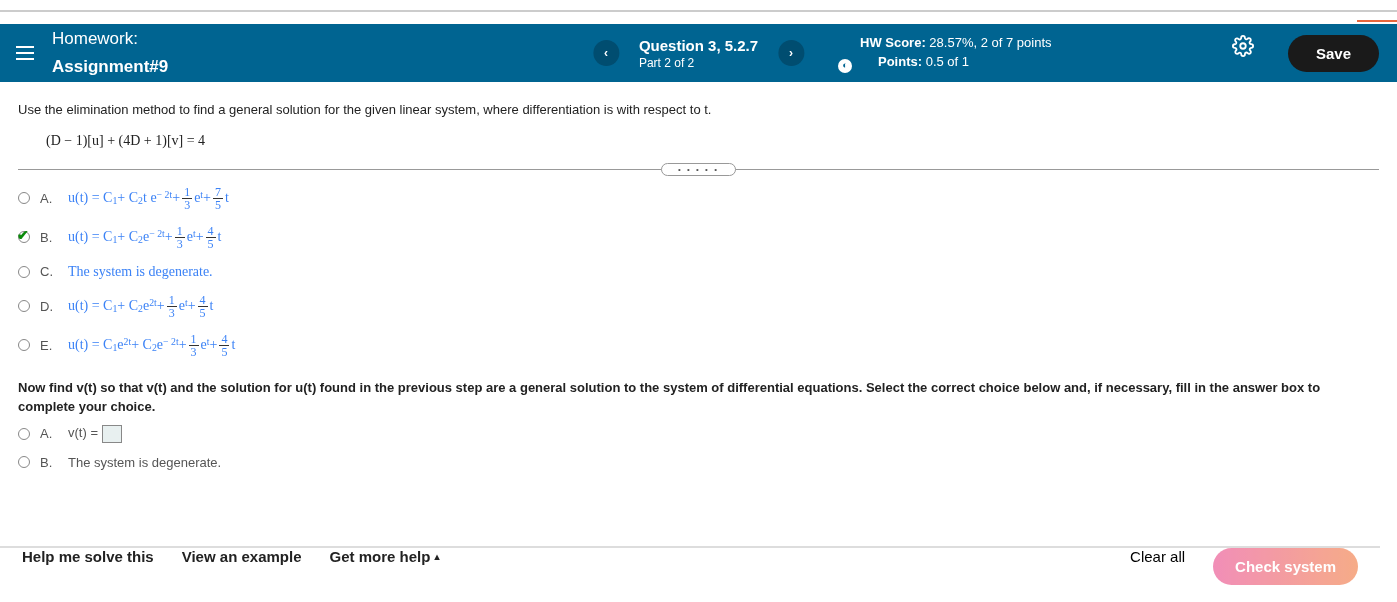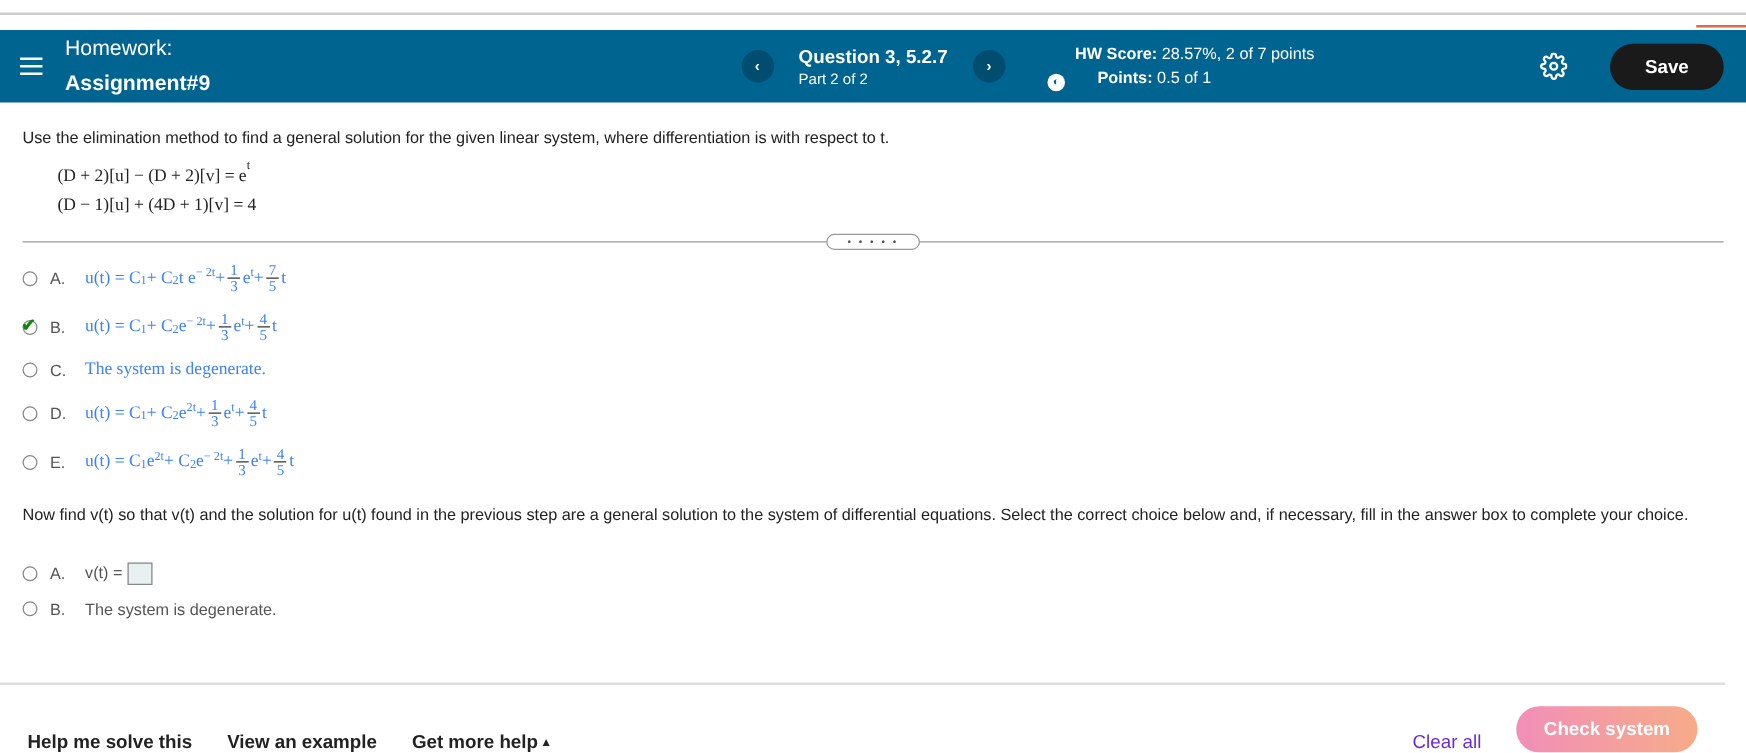--- a/index.html
+++ b/index.html
@@ -18,21 +18,21 @@
   .center-block { position: absolute; left: 50%; transform: translateX(-50%); display: flex; align-items: center; gap: 20px; }
   .nav-btn { width: 26px; height: 26px; border-radius: 50%; background: #004d70; border: none; color: #fff; display: flex; align-items: center; justify-content: center; cursor: pointer; font-size: 12px; font-weight: bold; }
   .q-info { text-align: left; }
   .q-title { font-size: 15px; font-weight: 700; }
   .q-part { font-size: 12px; margin-top: 2px; }
   
   .score-block { position: absolute; left: 838px; font-size: 13px; line-height: 1.5; }
   .score-block strong { font-weight: 700; margin-left: 22px; }
   .prog-icon { display: inline-flex; width: 14px; height: 14px; border-radius: 50%; background: #fff; margin-right: 4px; align-items: center; justify-content: center; font-size: 9px; color: #006491; font-weight: bold; vertical-align: -2px; }
   
-  .right-block { margin-left: auto; display: flex; align-items: center; gap: 34px; }
+  .right-block { margin-left: auto; display: flex; align-items: flex-start; gap: 34px; }
   .gear { width: 22px; height: 22px; cursor: pointer; color: #fff; }
   .save-btn { background: #1a1a1a; color: #fff; border: none; border-radius: 20px; padding: 10px 28px; font-size: 15px; font-weight: 700; cursor: pointer; }
   
   .content-wrap { height: 490px; overflow-y: scroll; position: relative; }
   .content-wrap::-webkit-scrollbar { width: 18px; }
   .content-wrap::-webkit-scrollbar-track { background: #f0f0f0; }
   .content-wrap::-webkit-scrollbar-thumb { background: #c0c0c0; border: 3px solid #f0f0f0; border-radius: 2px; }
   .content-wrap::-webkit-scrollbar-button { height: 16px; background: #f0f0f0; }
   
   .content { padding: 20px 18px 18px 18px; font-size: 13px; color: #222; }
@@ -48,31 +48,31 @@
   .choice .radio.checked::after { content: "✔"; color: #0a8a0a; position: absolute; left: -2px; top: -5px; font-size: 14px; font-weight: bold; }
   .choice .letter { font-weight: 400; width: 18px; }
   .choice .math { font-family: 'Times New Roman', serif; font-size: 14px; color: #3b82f6; display: flex; align-items: center; }
   
   .frac { display: inline-flex; flex-direction: column; align-items: center; vertical-align: middle; font-size: 12px; line-height: 1; margin: 0 2px; }
   .frac .num { border-bottom: 1px solid #333; padding: 0 2px; }
   .frac .den { padding: 0 2px; }
   sup { font-size: 0.7em; position: relative; top: -0.4em; }
   sub { font-size: 0.7em; position: relative; bottom: -0.2em; }
   
-  .v-prompt { margin: 20px 0 28px 0; line-height: 1.5; }
+  .v-prompt { margin: 20px 0 8px 0; line-height: 1.5; font-weight: bold; }
   
   .v-choice { display: flex; align-items: center; gap: 10px; margin-bottom: 12px; color: #555; }
   .v-choice .radio { width: 12px; height: 12px; border: 1px solid #888; border-radius: 50%; cursor: pointer; }
   .v-choice .letter { width: 18px; }
   .answer-box { width: 20px; height: 18px; border: 1px solid #888; background: #e8f0f0; display: inline-block; vertical-align: middle; }
   
-  .footer { position: absolute; bottom: 0; left: 0; right: 17px; height: 56px; border-top: 2px solid #ddd; background: #fff; display: flex; align-items: flex-end; padding: 0 22px; }
+  .footer { position: absolute; bottom: 0; left: 0; right: 17px; height: 56px; border-top: 2px solid #ddd; background: #fff; display: flex; align-items: flex-start; padding: 0 22px; }
   .footer-link { font-size: 15px; font-weight: 700; color: #222; margin-right: 28px; cursor: pointer; display: flex; align-items: center; gap: 4px; }
   .footer-link .caret { font-size: 10px; }
-  .clear-all { margin-left: auto; color: #6d28d9; font-size: 15px; margin-right: 28px; cursor: pointer; }
+  .clear-all { margin-left: auto; color: #000000; font-size: 15px; margin-right: 28px; cursor: pointer; }
   .check-btn { background: linear-gradient(90deg, #ec5f9a, #f38956); color: #fff; border: none; border-radius: 20px; padding: 10px 22px; font-size: 15px; font-weight: 700; cursor: pointer; opacity: 0.7; }
 </style>
 </head>
 <body>
 
 <div class="top-rule"></div>
 <div class="orange-mark"></div>
 
 <div class="header">
   <button class="menu-btn">
@@ -102,21 +102,20 @@
         <path d="M19.4 15a1.7 1.7 0 0 0 .3 1.8l.1.1a2 2 0 1 1-2.8 2.8l-.1-.1a1.7 1.7 0 0 0-1.8-.3 1.7 1.7 0 0 0-1 1.5V21a2 2 0 1 1-4 0v-.1a1.7 1.7 0 0 0-1-1.5 1.7 1.7 0 0 0-1.8.3l-.1.1a2 2 0 1 1-2.8-2.8l.1-.1a1.7 1.7 0 0 0 .3-1.8 1.7 1.7 0 0 0-1.5-1H3a2 2 0 1 1 0-4h.1a1.7 1.7 0 0 0 1.5-1 1.7 1.7 0 0 0-.3-1.8l-.1-.1a2 2 0 1 1 2.8-2.8l.1.1a1.7 1.7 0 0 0 1.8.3H9a1.7 1.7 0 0 0 1-1.5V3a2 2 0 1 1 4 0v.1a1.7 1.7 0 0 0 1 1.5 1.7 1.7 0 0 0 1.8-.3l.1-.1a2 2 0 1 1 2.8 2.8l-.1.1a1.7 1.7 0 0 0-.3 1.8V9a1.7 1.7 0 0 0 1.5 1H21a2 2 0 1 1 0 4h-.1a1.7 1.7 0 0 0-1.5 1z"></path>
       </svg>
     <button class="save-btn">Save</button>
   </div>
 </div>
 
 <div class="content-wrap">
 <div class="content">
   <div class="prompt">Use the elimination method to find a general solution for the given linear system, where differentiation is with respect to t.</div>
   <div class="equations">
-    <div><span>(D + 2)[u] − (D + 2)[v]  =  e</span><sup>t</sup></div>
     <div>(D − 1)[u] + (4D + 1)[v]  =  4</div>
   </div>
   <div class="divider-row">
     <div class="line"></div>
         <div class="dots-pill">• • • • •</div>
         <div class="line"></div>
   </div>
 
   <div id="choice-list">
         <div class="choice">

